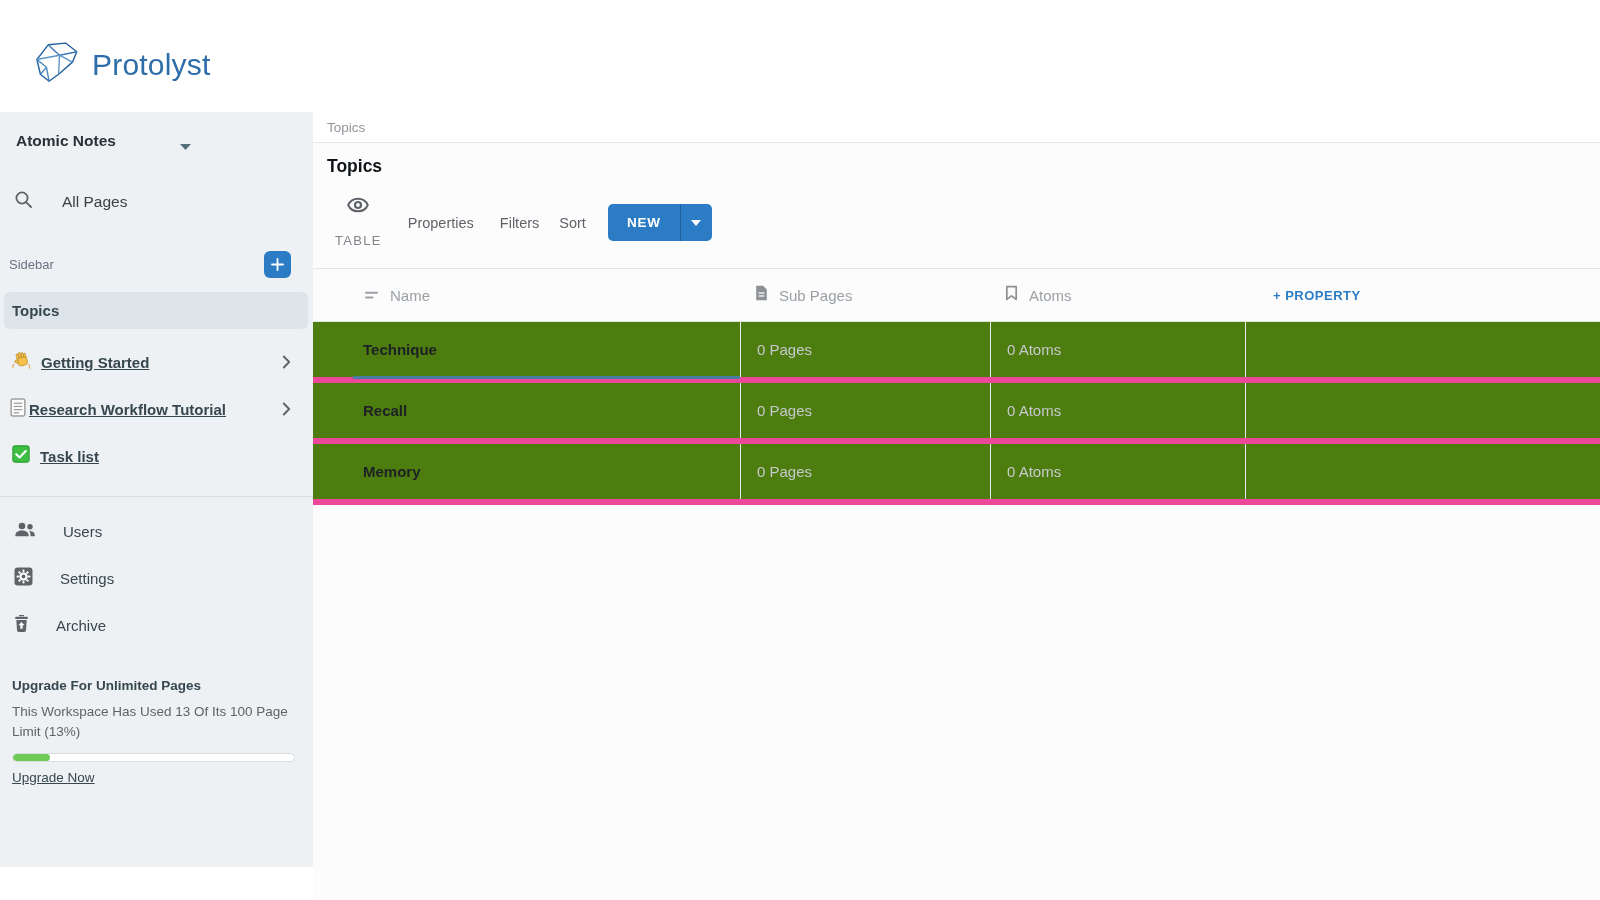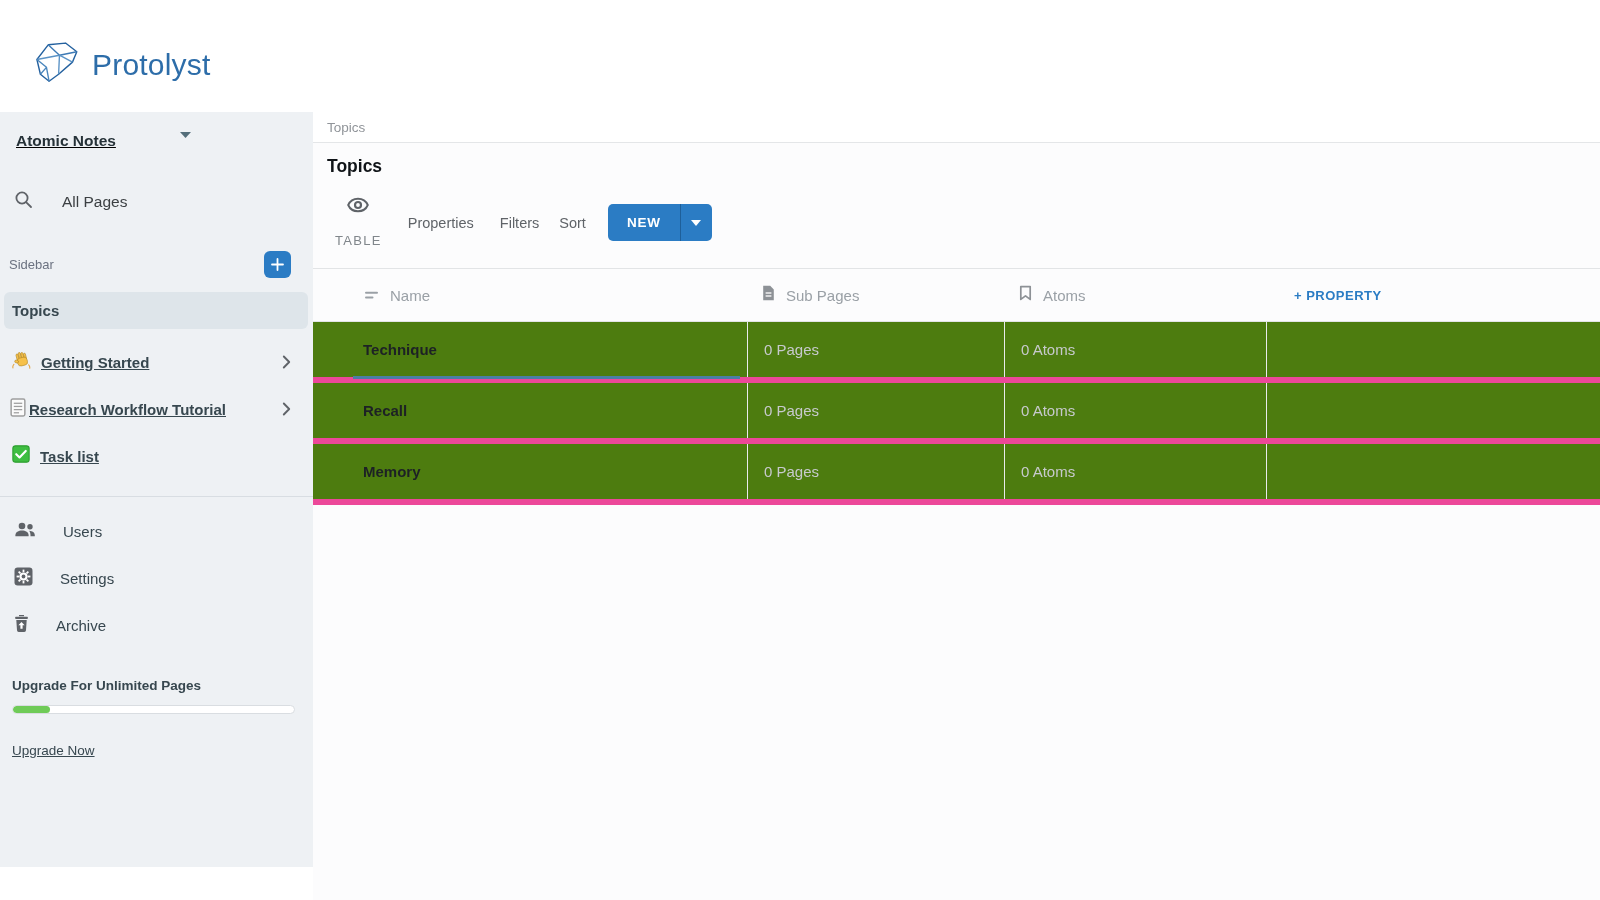--- a/index.html
+++ b/index.html
@@ -6,60 +6,60 @@
   html,body { width:1600px; height:900px; background:#fff; font-family:"Liberation Sans",sans-serif; overflow:hidden; }
   .app { position:relative; width:1600px; height:900px; }
 
   
   .header { position:absolute; top:0; left:0; width:1600px; height:112px; background:#fff; }
   .logo { position:absolute; left:30px; top:38px; display:flex; align-items:center; gap:10px; }
   .logo-text { font-size:30px; color:#2d6da9; letter-spacing:0.2px; }
 
   
   .sidebar { position:absolute; top:112px; left:0; width:313px; height:755px; background:#eef1f4; padding-top:14px; }
-  .ws-row { display:flex; align-items:flex-start; padding:6px 16px 0 16px;text-decoration:underline; }
+  .ws-row { display:flex; align-items:flex-end; padding:6px 16px 0 16px; }
   .ws-name { font-size:15.5px; font-weight:bold; color:#263238; }
   .ws-caret { margin-left:64px; display:flex; }
   .search-row { display:flex; align-items:center; padding:0 14px; margin-top:40px; }
   .search-label { margin-left:29px; font-size:15.5px; color:#3c4043; }
   .section-row { display:flex; align-items:center; padding:0 22px 0 9px; margin-top:38px; }
   .section-label { font-size:13px; color:#6b7280; }
   .plus-btn { margin-left:auto; width:27px; height:27px; border-radius:6px; background:#2b7cc4; color:#fff; display:flex; align-items:center; justify-content:center; font-size:20px; line-height:1; cursor:pointer; }
   .sel-item { margin:14px 5px 0 4px; background:#dee5ea; border-radius:6px; padding:10px 8px; font-size:15px; font-weight:bold; color:#37474f; }
   .page-item { display:flex; align-items:center; padding:0 22px 0 12px; height:28px; margin-top:19px; }
   .page-item .lbl { margin-left:10px; font-size:15px; font-weight:bold; color:#37474f; white-space:nowrap;text-decoration:underline; }
   .page-item .chev { margin-left:auto; display:flex; }
   .divider { height:1px; background:#d8dde2; margin:26px 0 0 0; }
   .nav-item { display:flex; align-items:center; padding:0 16px 0 14px; height:26px; margin-top:21px; }
   .nav-item:first-of-type { margin-top:28px; }
   .nav-item .lbl { margin-left:27px; font-size:15px; font-weight:500; color:#37474f; }
   .upgrade { padding:0 22px 0 12px; margin-top:40px; }
   .up-title { font-size:13.5px; font-weight:bold; color:#37474f; }
   .up-body { margin-top:9px; font-size:13.5px; color:#5f6368; line-height:1.45; width:285px; }
   .progress { margin-top:12px; width:283px; height:9px; border:1px solid #d9dde1; border-radius:5px; background:#fff; overflow:hidden; }
   .progress .fill { height:100%; width:13%; background:#6fcb57; border-radius:5px; }
-  .up-link { display:inline-block; margin-top:29px; font-size:13.5px; color:#37474f; text-decoration:underline; cursor:pointer; }
+  .up-link { display:inline-block; margin-top:8px; font-size:13.5px; color:#37474f; text-decoration:underline; cursor:pointer; }
 
   
   .crumb-bar { position:absolute; top:112px; left:313px; width:1287px; height:31px; background:#fff; border-bottom:1px solid #e4e6e8; display:flex; align-items:center; padding-left:14px; }
   .crumb { font-size:13.5px; font-weight:500; color:#909499; }
   .content { position:absolute; top:143px; left:313px; width:1287px; height:757px; background:#fcfcfd; }
   .page-title { padding:13px 0 0 14px; font-size:17.5px; font-weight:bold; color:#101418; }
   .toolbar { display:flex; align-items:center; margin:27px 0 0 22px; height:37px; }
   .tb-view { display:flex; align-items:center; gap:16px;flex-direction:column; }
   .tb-view .vlabel { font-size:13px; font-weight:500; letter-spacing:1.3px; color:#80868b; }
   .tb-link { font-size:14.5px; color:#5f6368; margin-left:26px; cursor:pointer; }
   .tb-link.sort { margin-left:20px; }
   .new-btn { display:flex; align-items:stretch; margin-left:22px; height:37px; border-radius:5px; overflow:hidden; cursor:pointer; }
   .new-main { background:#2b7cc4; color:#fff; font-size:13.5px; font-weight:bold; letter-spacing:0.8px; display:flex; align-items:center; padding:0 19px; }
   .new-sep { width:1px; background:#1e5f99; }
   .new-caret { background:#2b7cc4; width:31px; display:flex; align-items:center; justify-content:center; }
 
   .tbl { margin-top:27px; }
-  .tbl-head, .tbl-row { display:grid; grid-template-columns:427px 250px 255px 1fr;gap:7px; }
+  .tbl-head, .tbl-row { display:grid; grid-template-columns:427px 250px 255px 1fr; }
   .tbl-head { height:54px; border-top:1px solid #e2e4e6; border-bottom:1px solid #e2e4e6; align-items:center; }
   .h-cell { display:flex; align-items:center; }
   .h-cell .hlabel { margin-left:11px; font-size:15px; font-weight:500; color:#9aa0a6; }
   .h-name { padding-left:52px; }
   .h-sub, .h-atoms { padding-left:15px; }
   .h-prop { padding-left:28px; font-size:13px; font-weight:bold; letter-spacing:0.5px; color:#2b7cc4; cursor:pointer; }
   .tbl-row { height:61px; background:#4d7c0f; border-bottom:6px solid #ec4899; }
   .cell { display:flex; align-items:center; }
   .c-name { padding-left:50px; font-size:15px; font-weight:bold; color:#1d2125; position:relative; }
   .c-sub, .c-atoms, .c-empty { border-left:1px solid #e8eaec; }
@@ -212,20 +212,21 @@
           <rect x="1.2" y="2.2" width="12.6" height="2.2" rx="0.6" fill="#5f6368"></rect>
           <path d="M2.3 5.6 h10.4 l-0.7 10.2 a1.7 1.7 0 0 1 -1.7 1.6 H4.7 a1.7 1.7 0 0 1 -1.7 -1.6 Z" fill="#5f6368"></path>
           <path d="M7.5 7.6 l3.1 3.1 h-2 v3.5 h-2.2 v-3.5 h-2 Z" fill="#fff"></path>
         </svg>
       </span>
       <span class="lbl">Archive</span>
     </div>
 
     <div class="upgrade">
       <div class="up-title">Upgrade For Unlimited Pages</div>
+      <div class="up-body">This Workspace Has Used 13 Of Its 100 Page Limit (13%)</div>
       <div class="progress">
         <div class="fill"></div>
       </div>
       <span class="up-link">Upgrade Now</span>
     </div>
   </div>
 
   <div class="crumb-bar">
     <span class="crumb">Topics</span>
   </div>

